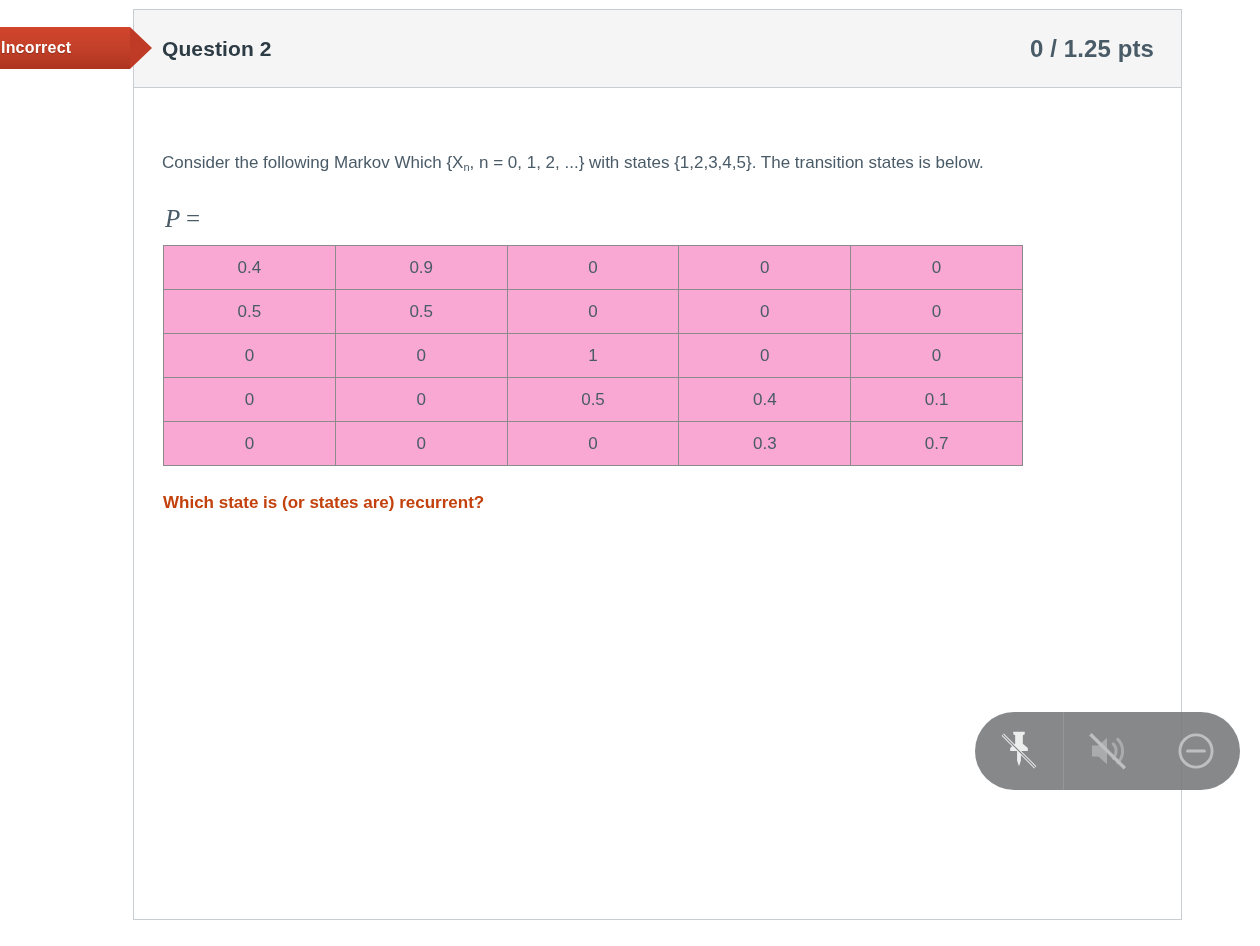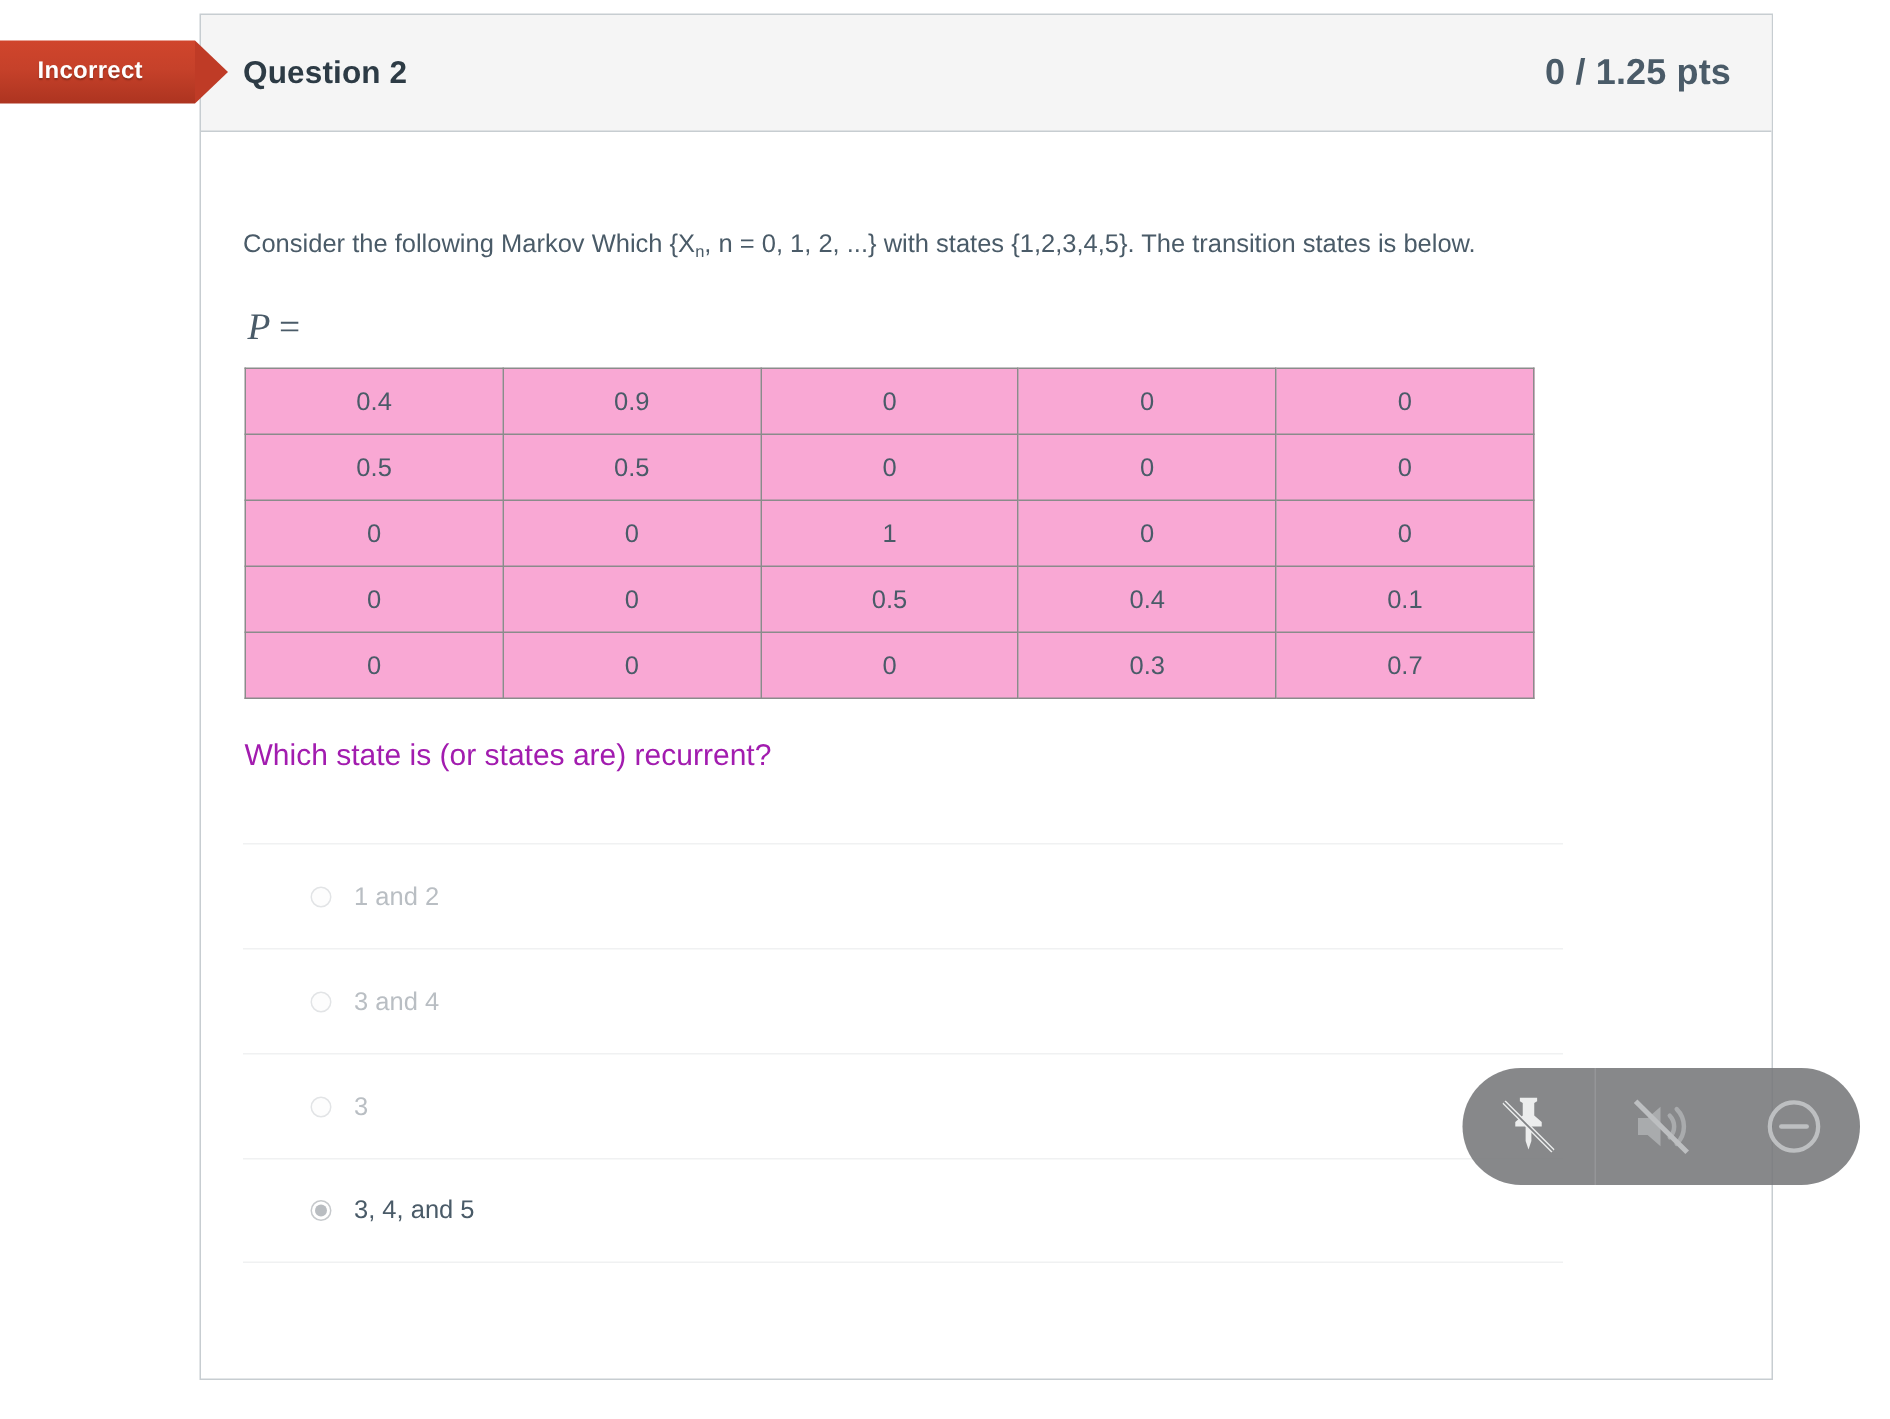--- a/index.html
+++ b/index.html
@@ -65,21 +65,21 @@
     align-items: center;
     z-index: 5;
   }
   #incorrect-flag .flag-body {
     position: relative;
     width: 130px;
     height: 42px;
     background: linear-gradient(to bottom, #d0452c 0%, #c6412a 45%, #ad3420 100%);
     display: flex;
     align-items: center;
-    padding-left: 25px;
+    padding-left: 1px;
     box-sizing: border-box;
   }
   #incorrect-flag .flag-point {
     width: 0;
     height: 0;
     border-top: 21px solid transparent;
     border-bottom: 21px solid transparent;
     border-left: 22px solid #bf3b26;
   }
   #incorrect-flag-label {
@@ -132,22 +132,23 @@
     height: 41px;
     text-align: center;
     vertical-align: middle;
     font-size: 17px;
     color: #4a5b68;
     background: #f9a8d4;
   }
 
   #recurrent-question {
     margin: 27px 0 0 1px;
-    font-size: 20px;
-    color: #a21caf;
+    font-size: 17px;
+    color: #c2410c;
+    font-weight: bold;
   }
 
   
   #answers {
     margin-top: 46px;
     width: 880px;
   }
   .answer-row {
     border-top: 1px solid #f0f1f2;
     height: 70px;
@@ -271,38 +272,20 @@
             <td>0</td>
             <td>0</td>
             <td>0.3</td>
             <td>0.7</td>
           </tr>
         </tbody>
     </table>
 
     <div id="recurrent-question">Which state is (or states are) recurrent?</div>
 
-    <div id="answers">
-        <div class="answer-row unselected">
-          <span class="radio unselected"></span>
-          <span class="answer-label">1 and 2</span>
-        </div>
-        <div class="answer-row unselected">
-          <span class="radio unselected"></span>
-          <span class="answer-label">3 and 4</span>
-        </div>
-        <div class="answer-row unselected">
-          <span class="radio unselected"></span>
-          <span class="answer-label">3</span>
-        </div>
-        <div class="answer-row selected">
-          <span class="radio selected"></span>
-          <span class="answer-label">3, 4, and 5</span>
-        </div>
-      </div>
 
   </div>
 </div>
 
 <div id="incorrect-flag">
   <div class="flag-body">
     <span id="incorrect-flag-label">Incorrect</span>
   </div>
   <div class="flag-point"></div>
 </div>

